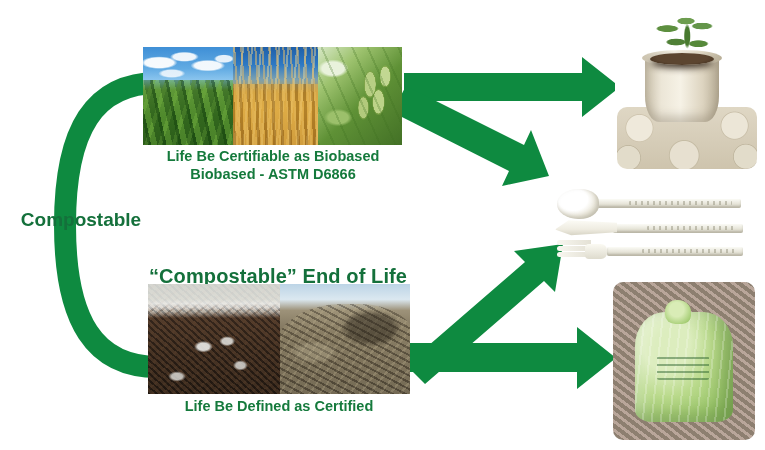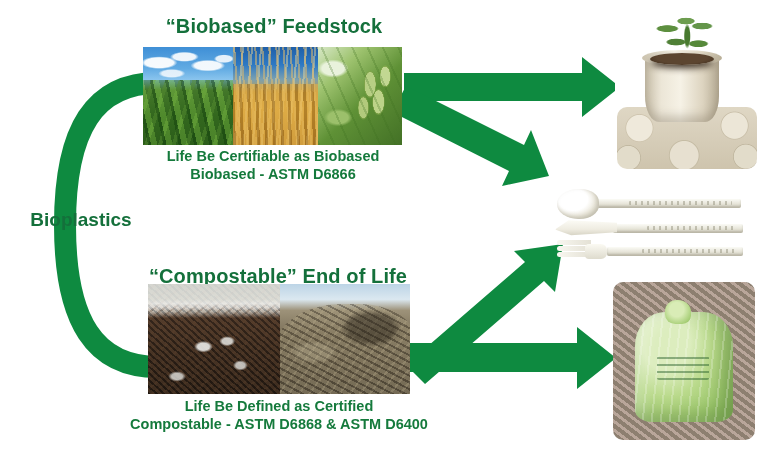--- a/index.html
+++ b/index.html
@@ -264,23 +264,22 @@
 
     <path d="M404,73 L582,73 L582,57 L620,87 L582,117 L582,101 L404,101 Z" fill="#0e8a40"></path>
 
     <path d="M406,86 L524,145 L531,130 L549,176 L502,186 L509,171 L392,112 Z" fill="#0e8a40"></path>
 
     <path d="M406,365 L525,262 L514,251 L563,244 L555,292 L544,281 L425,384 Z" fill="#0e8a40"></path>
 
     <path d="M404,343 L577,343 L577,327 L616,358 L577,389 L577,372 L404,372 Z" fill="#0e8a40"></path>
   </svg>
 
-  <div id="bioplastics-label">Bioplastics</div>
-
-  <div class="hdr" style="left:143px;top:15px;width:262px;">“Biobased” Feedstock</div>
+  <div id="bioplastics-label">Compostable</div>
+
 
   <div class="strip" style="left:143px;top:47px;width:259px;height:98px;">
     <div class="panel corn" style="width:90px;height:98px;"></div>
     <div class="panel wheat" style="width:85px;height:98px;"></div>
     <div class="panel soy" style="width:84px;height:98px;"></div>
   </div>
 
   <div class="cap" style="left:133px;top:147px;width:280px;">
     <span>Life Be Certifiable as Biobased</span>
     <span>Biobased - ASTM D6866</span>
@@ -288,21 +287,20 @@
 
   <div class="hdr" style="left:133px;top:265px;width:290px;">“Compostable” End of Life</div>
 
   <div class="strip" style="left:148px;top:284px;width:262px;height:110px;">
     <div class="panel compostA" style="width:132px;height:110px;"></div>
     <div class="panel compostB" style="width:130px;height:110px;"></div>
   </div>
 
   <div class="cap" style="left:118px;top:397px;width:322px;">
     <span>Life Be Defined as Certified</span>
-    <span>Compostable - ASTM D6868 &amp; ASTM D6400</span>
   </div>
 
   <div class="photo" id="plant-pot-photo" style="left:615px;top:12px;width:145px;height:152px;">
     <div class="tray"></div>
     <div class="pot-body"></div>
     <div class="pot-rim"></div>
     <div class="pot-soil"></div>
     <div class="leafy"></div>
   </div>
 

